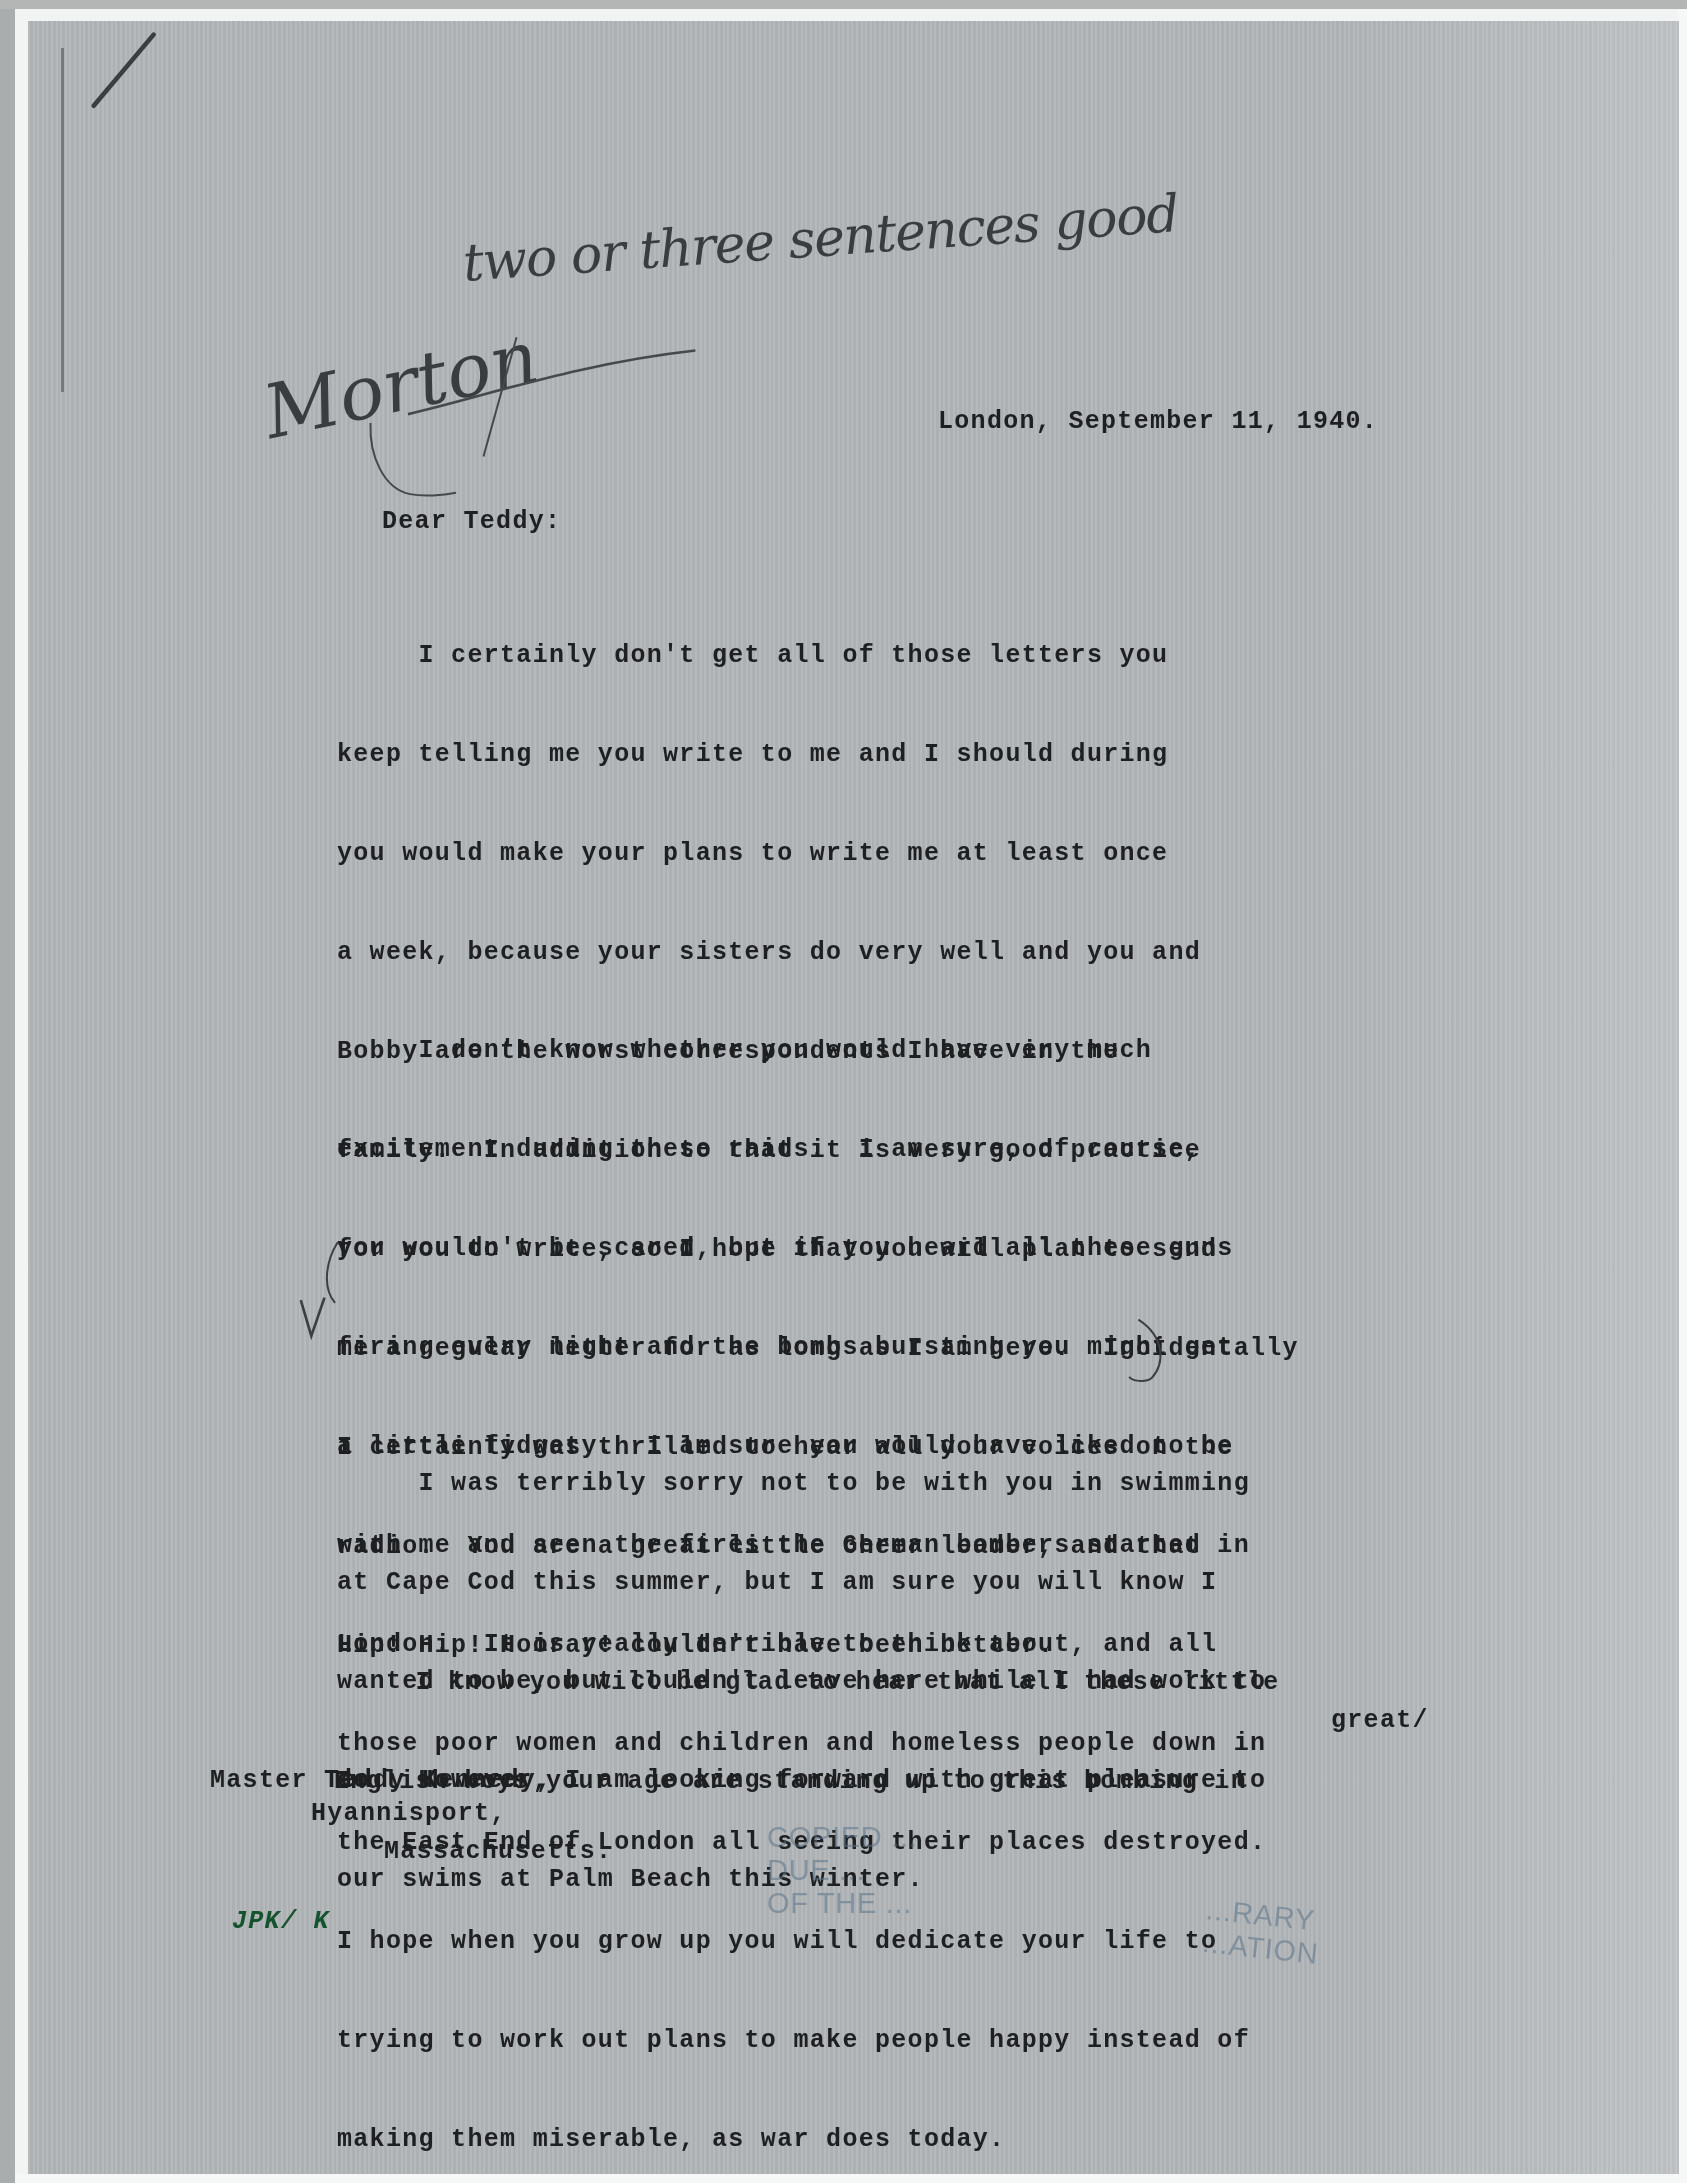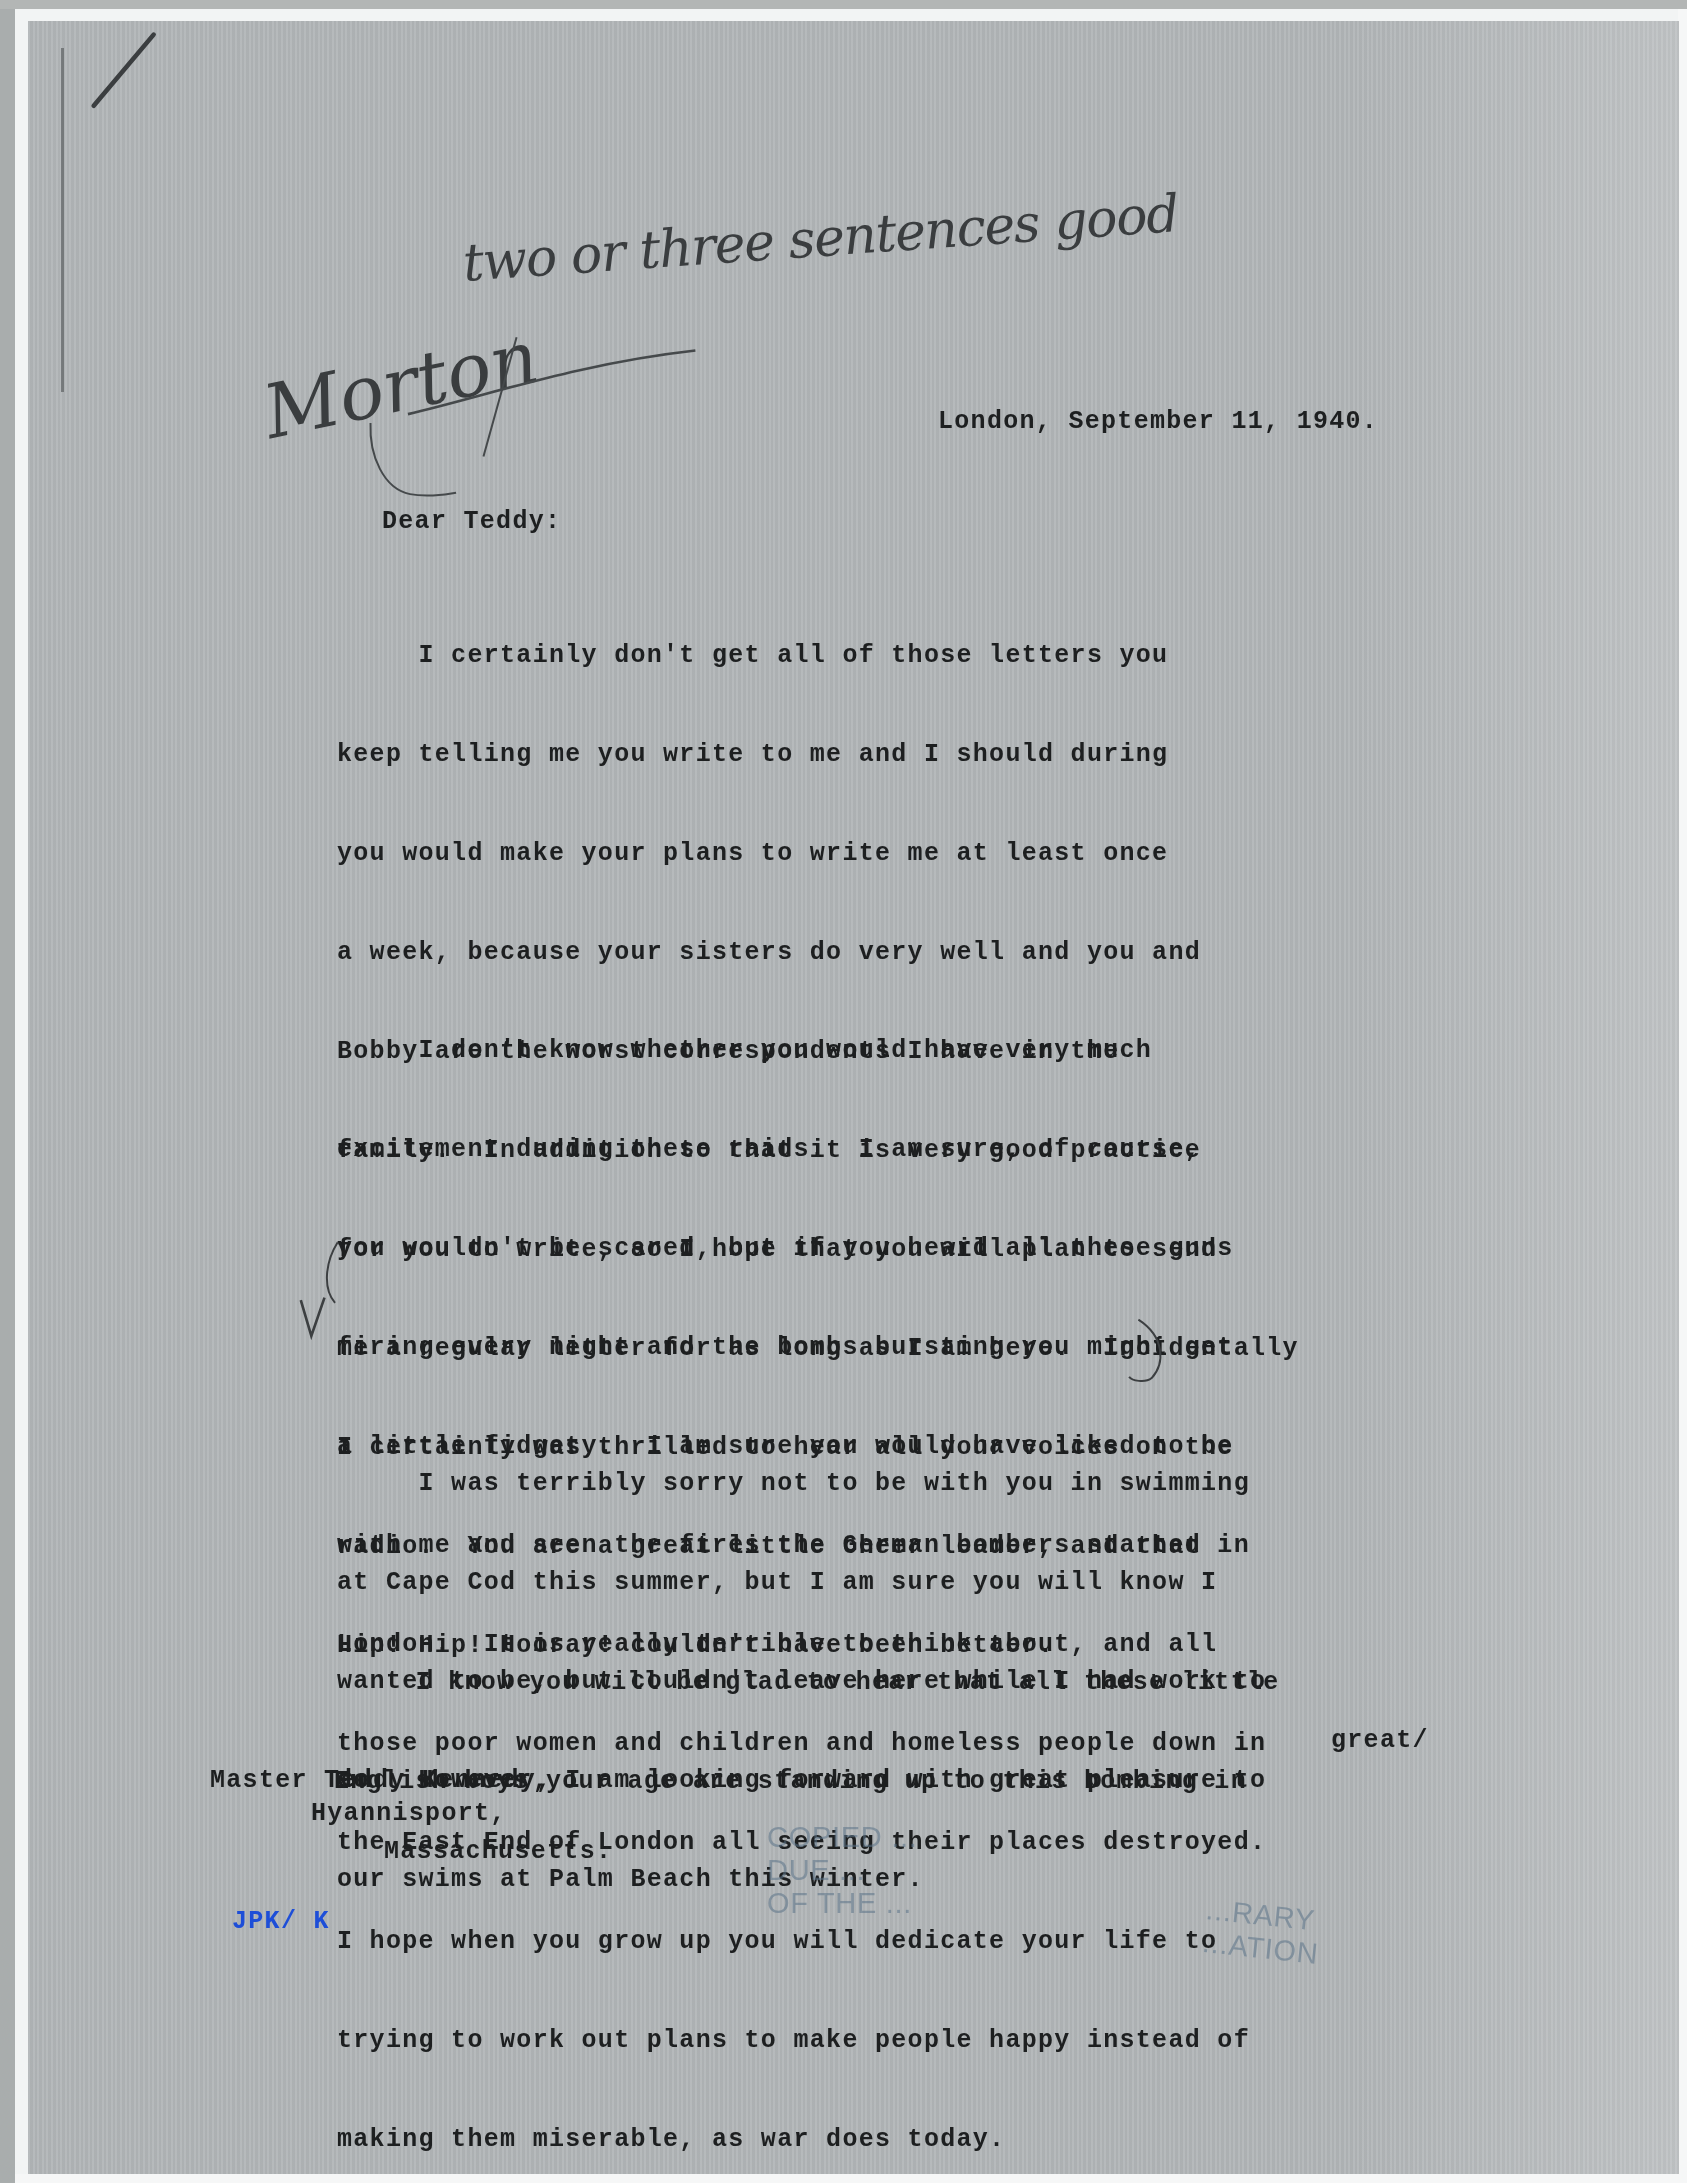--- a/index.html
+++ b/index.html
@@ -29,21 +29,21 @@
   .tw {
     position: absolute;
     font-family: "Liberation Mono", "DejaVu Sans Mono", monospace;
     font-size: 25px;
     font-weight: bold;
     color: #1d1f20;
     white-space: pre;
     letter-spacing: 1.3px;
     line-height: 33px;
   }
-  .tw.light { color: #1d4ed8; }
+  .tw.light { color: #14532d; font-style: italic; }
   .para { position: absolute; }
   .para .line { display: block; }
 
   .hand {
     position: absolute;
     font-family: "DejaVu Serif", serif;
     font-style: italic;
     color: #3a3d3f;
   }
   .stamp {
@@ -134,21 +134,21 @@
   <span class="line">wanted to be, but couldn't leave here while I had work to</span>
   <span class="line">do.  However, I am looking forward with great pleasure to</span>
   <span class="line">our swims at Palm Beach this winter.</span>
 </div>
 
 <div class="tw para" style="left:334px;top:1600px;">
   <span class="line">     I know you will be glad to hear that all these little</span>
   <span class="line">English boys your age are standing up to this bombing in</span>
 </div>
 
-<div class="tw" style="left:1331px;top:1704px;margin-top:20px;">great/</div>
+<div class="tw" style="left:1331px;top:1704px;">great/</div>
 
 <div class="tw" style="left:210px;top:1764px;">Master Teddy Kennedy,</div>
 <div class="tw" style="left:311px;top:1797px;">Hyannisport,</div>
 <div class="tw" style="left:384px;top:1835px;text-align:center;">Massachusetts.</div>
 
 <div class="tw light" style="left:232px;top:1905px;">JPK/ K</div>
 
 <div class="stamp" style="left:767px;top:1821px;">
   <div>COPIED ...</div>
   <div>DUE ...</div>

